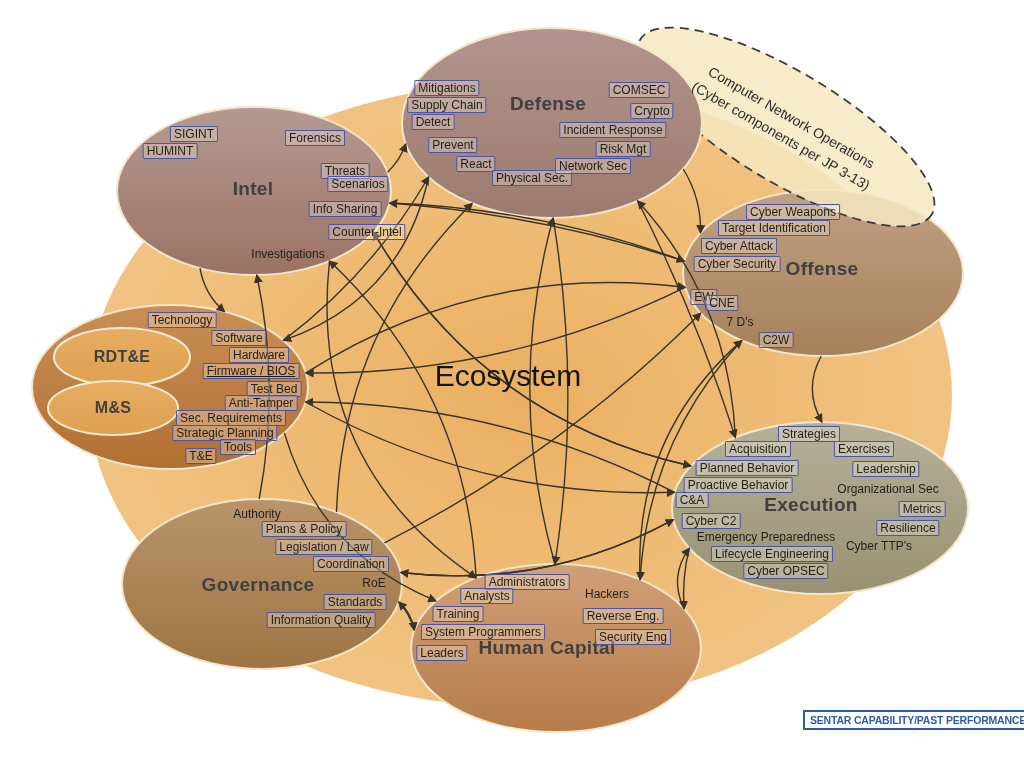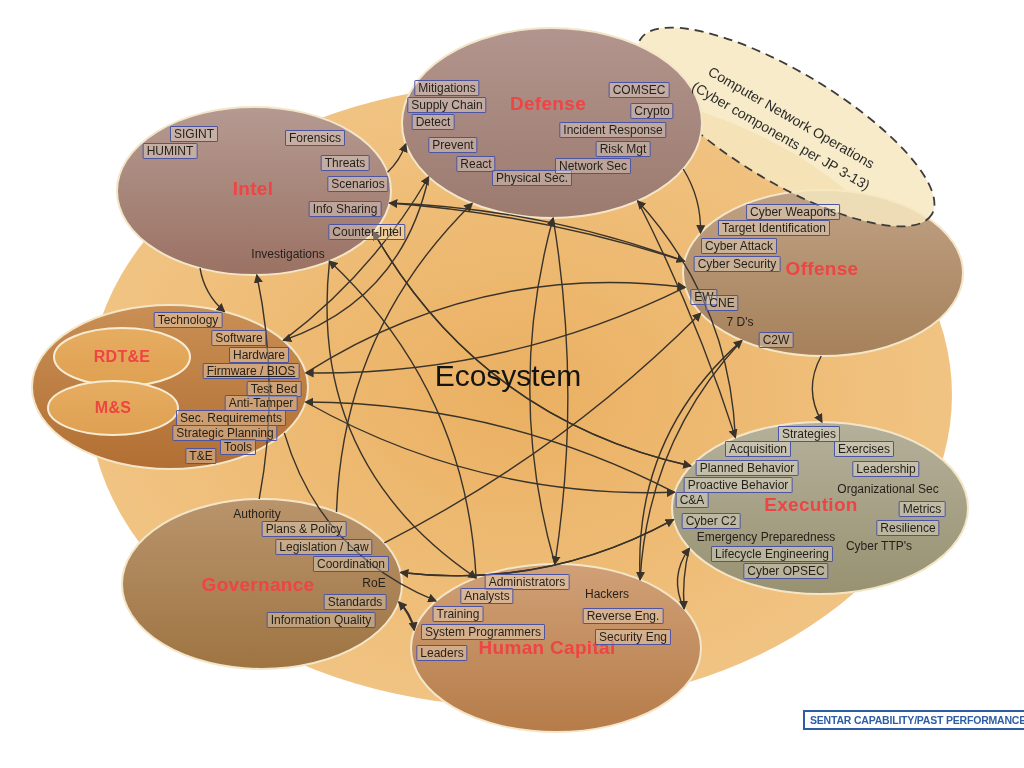--- a/index.html
+++ b/index.html
@@ -12,21 +12,21 @@
   .item{
     position:absolute;transform:translate(-50%,-50%);
     font-size:12px;line-height:14px;color:#241f19;white-space:nowrap;
   }
   .item.boxed{
     border:1.5px solid #4d55a2;background:rgba(250,245,235,.30);
     padding:0 3px;border-radius:1px;
   }
   .group-title{
     position:absolute;transform:translate(-50%,-50%);
-    color:#ef4444;font-weight:bold;font-size:19px;letter-spacing:.3px;white-space:nowrap;
+    color:#404040;font-weight:bold;font-size:19px;letter-spacing:.3px;white-space:nowrap;
   }
   .group-title[data-name="group-title-rdte-core"],
   .group-title[data-name="group-title-ms"]{font-size:16px;}
   .center-title{
     position:absolute;left:508px;top:376px;transform:translate(-50%,-50%);
     font-size:30px;line-height:1.18;color:#141414;text-align:center;white-space:nowrap;
   }
   .cno-text{
     position:absolute;left:786px;top:127px;
     transform:translate(-50%,-50%) rotate(30deg);
@@ -149,21 +149,21 @@
     <div class="cno-text" data-name="cno-overlay-label">
       <div data-name="cno-line1">Computer Network Operations</div>
       <div data-name="cno-line2">(Cyber components per JP 3-13)</div>
     </div>
 
     <div class="badge" data-name="sentar-capability-badge">SENTAR CAPABILITY/PAST PERFORMANCE</div>
   <div class="group-title" data-name="group-title-intel" style="left: 253px; top: 189px;">Intel</div>
       <div class="item boxed" data-name="item-sigint" style="left: 194px; top: 134px;">SIGINT</div>
       <div class="item boxed" data-name="item-humint" style="left: 170px; top: 151px;">HUMINT</div>
       <div class="item boxed" data-name="item-forensics" style="left: 315px; top: 138px;">Forensics</div>
-      <div class="item boxed" data-name="item-threats" style="left: 345px; top: 163px; text-align: center;">Threats</div>
+      <div class="item boxed" data-name="item-threats" style="left: 345px; top: 171px; text-align: center;">Threats</div>
       <div class="item boxed" data-name="item-scenarios" style="left: 358px; top: 184px;">Scenarios</div>
       <div class="item boxed" data-name="item-info-sharing" style="left: 345px; top: 209px;">Info Sharing</div>
       <div class="item boxed" data-name="item-counter-intel" style="left: 325px; top: 232px; margin-left: 42px;">Counter-Intel</div>
       <div class="item" data-name="item-investigations" style="left: 288px; top: 254px;">Investigations</div>
       <div class="group-title" data-name="group-title-defense" style="left: 548px; top: 104px;">Defense</div>
       <div class="item boxed" data-name="item-mitigations" style="left: 447px; top: 88px;">Mitigations</div>
       <div class="item boxed" data-name="item-supply-chain" style="left: 447px; top: 105px;">Supply Chain</div>
       <div class="item boxed" data-name="item-detect" style="left: 433px; top: 122px;">Detect</div>
       <div class="item boxed" data-name="item-prevent" style="left: 453px; top: 145px;">Prevent</div>
       <div class="item boxed" data-name="item-react" style="left: 476px; top: 164px;">React</div>
@@ -175,21 +175,21 @@
       <div class="item boxed" data-name="item-network-sec" style="left: 593px; top: 166px;">Network Sec</div>
       <div class="group-title" data-name="group-title-offense" style="left: 822px; top: 269px;">Offense</div>
       <div class="item boxed" data-name="item-cyber-weapons" style="left: 793px; top: 212px;">Cyber Weapons</div>
       <div class="item boxed" data-name="item-target-identification" style="left: 774px; top: 228px;">Target Identification</div>
       <div class="item boxed" data-name="item-cyber-attack" style="left: 739px; top: 246px;">Cyber Attack</div>
       <div class="item boxed" data-name="item-cyber-deception" style="left: 737px; top: 264px;">Cyber Security</div>
       <div class="item boxed" data-name="item-ew" style="left: 704px; top: 286px; margin-top: 11px;">EW</div>
       <div class="item boxed" data-name="item-cne" style="left: 722px; top: 303px;">CNE</div>
       <div class="item" data-name="item-7-d-s" style="left: 740px; top: 322px;">7 D's</div>
       <div class="item boxed" data-name="item-c2w" style="left: 776px; top: 340px;">C2W</div>
-      <div class="item boxed" data-name="item-technology" style="left: 188px; top: 320px;">Technology</div>
+      <div class="item boxed" data-name="item-technology" style="left: 182px; top: 320px;">Technology</div>
       <div class="item boxed" data-name="item-software" style="left: 239px; top: 338px;">Software</div>
       <div class="item boxed" data-name="item-hardware" style="left: 259px; top: 355px;">Hardware</div>
       <div class="item boxed" data-name="item-firmware-bios" style="left: 251px; top: 371px; text-decoration: underline;">Firmware / BIOS</div>
       <div class="item boxed" data-name="item-test-bed" style="left: 274px; top: 389px;">Test Bed</div>
       <div class="item boxed" data-name="item-anti-tamper" style="left: 261px; top: 403px;">Anti-Tamper</div>
       <div class="item boxed" data-name="item-sec-requirements" style="left: 231px; top: 418px;">Sec. Requirements</div>
       <div class="item boxed" data-name="item-strategic-planning" style="left: 225px; top: 433px;">Strategic Planning</div>
       <div class="item boxed" data-name="item-tools" style="left: 238px; top: 447px;">Tools</div>
       <div class="item boxed" data-name="item-t-e" style="left: 201px; top: 456px;">T&amp;E</div>
       <div class="group-title" data-name="group-title-rdte-core" style="left: 122px; top: 357px;">RDT&amp;E</div>

